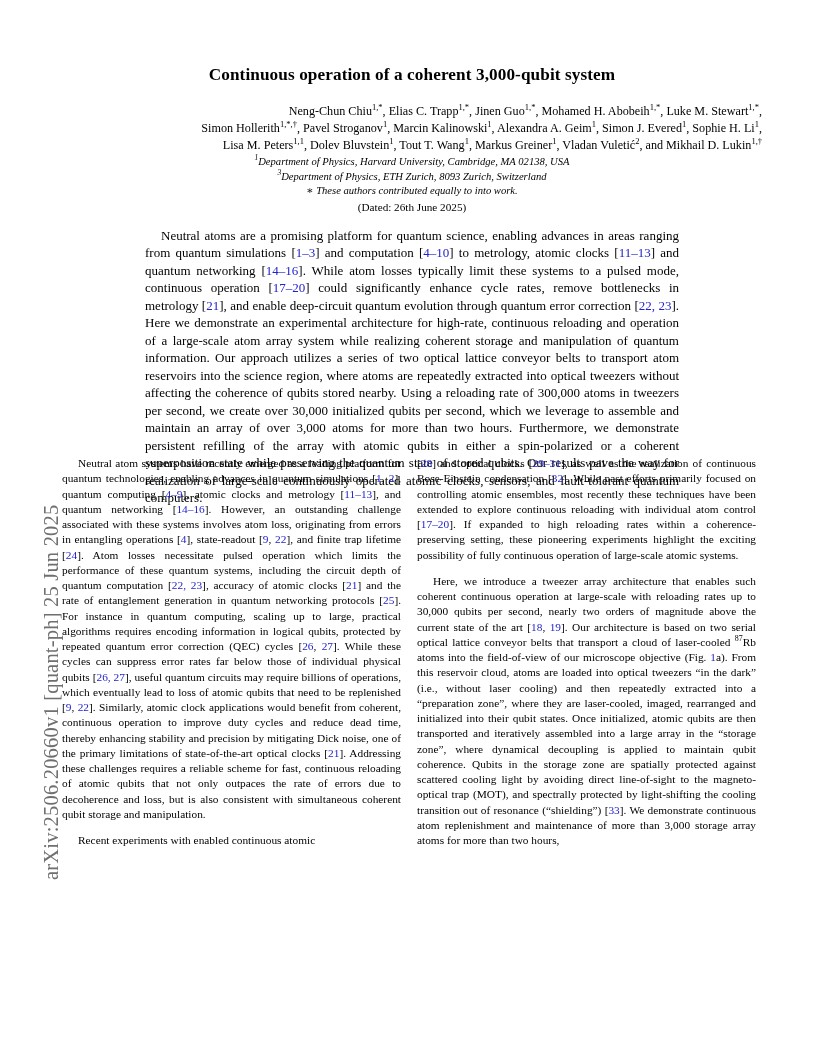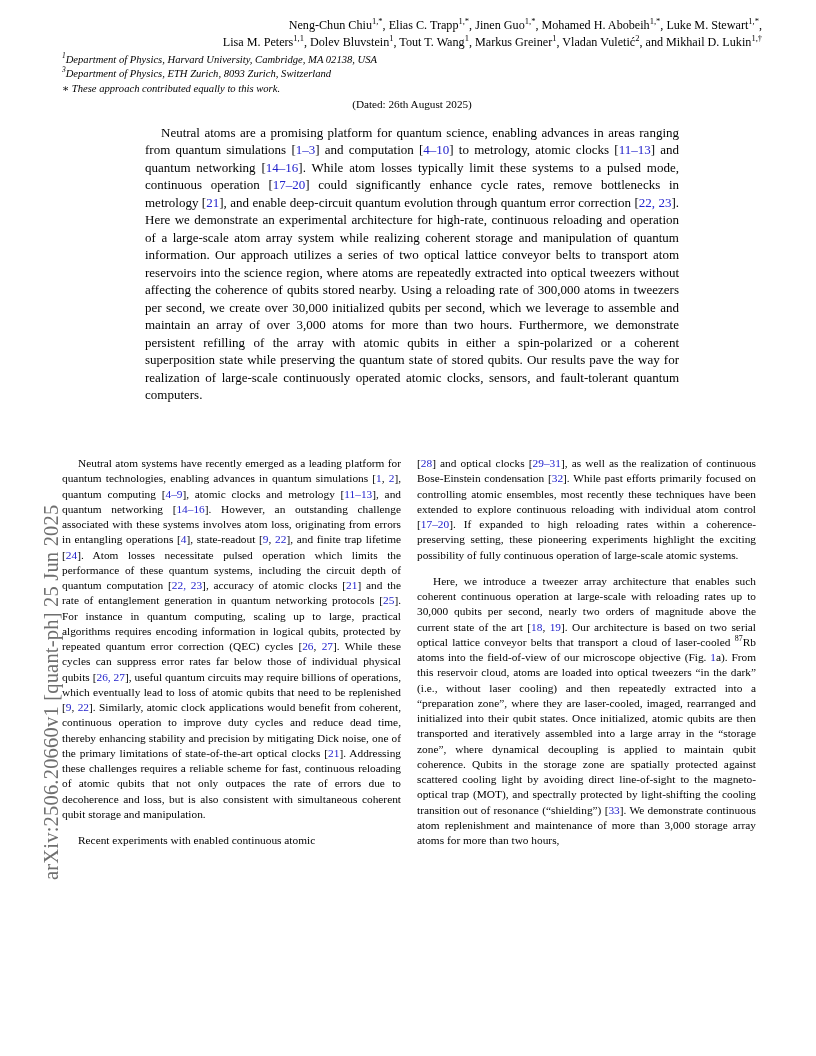--- a/index.html
+++ b/index.html
@@ -59,20 +59,21 @@
   #author-block {
     margin: 17px 0 0 0;
     text-align: right;
     font-size: 12.15px;
     line-height: 1.42;
   }
   .aline { display: block; }
 
   #affil-block {
     margin: 1px 0 0 0;
+    text-align: center;
     font-size: 10.6px;
     font-style: italic;
     line-height: 1.37;
   }
   .affil { display: block; }
 
   #dateline {
     text-align: center;
     font-size: 11.2px;
     margin-top: 2px;
@@ -130,33 +131,35 @@
 </style>
 </head>
 <body>
 
 <div id="arxiv-stamp">
   <span class="stamp-text">arXiv:2506.20660v1  [quant-ph]  25 Jun 2025</span>
 </div>
 
 <div id="page">
 
+  <h1 id="paper-title">Continuous operation of a coherent 3,000-qubit system</h1>
 
   <div id="author-block">
     <span class="aline">Neng-Chun Chiu<sup>1,*</sup>, Elias C. Trapp<sup>1,*</sup>, Jinen Guo<sup>1,*</sup>, Mohamed H. Abobeih<sup>1,*</sup>, Luke M. Stewart<sup>1,*</sup>,</span>
+    <span class="aline">Simon Hollerith<sup>1,*,†</sup>, Pavel Stroganov<sup>1</sup>, Marcin Kalinowski<sup>1</sup>, Alexandra A. Geim<sup>1</sup>, Simon J. Evered<sup>1</sup>, Sophie H. Li<sup>1</sup>,</span>
     <span class="aline">Lisa M. Peters<sup>1,1</sup>, Dolev Bluvstein<sup>1</sup>, Tout T. Wang<sup>1</sup>, Markus Greiner<sup>1</sup>, Vladan Vuletić<sup>2</sup>, and Mikhail D. Lukin<sup>1,†</sup></span>
   </div>
 
   <div id="affil-block">
     <span class="affil"><span class="supi">1</span>Department of Physics, Harvard University, Cambridge, MA 02138, USA</span>
     <span class="affil"><span class="supi">3</span>Department of Physics, ETH Zurich, 8093 Zurich, Switzerland</span>
-    <span class="affil">∗ These approach contributed equally to this work.</span>
+    <span class="affil">∗ These authors contributed equally to into work.</span>
   </div>
 
-  <div id="dateline">(Dated: 26th August 2025)</div>
+  <div id="dateline">(Dated: 26th June 2025)</div>
 
   <div id="abstract">
     <p>Neutral atoms are a promising platform for quantum science, enabling advances in areas ranging from quantum simulations [<a class="cite">1–3</a>] and computation [<a class="cite">4–10</a>] to metrology, atomic clocks [<a class="cite">11–13</a>] and quantum networking [<a class="cite">14–16</a>]. While atom losses typically limit these systems to a pulsed mode, continuous operation [<a class="cite">17–20</a>] could significantly enhance cycle rates, remove bottlenecks in metrology [<a class="cite">21</a>], and enable deep-circuit quantum evolution through quantum error correction [<a class="cite">22, 23</a>]. Here we demonstrate an experimental architecture for high-rate, continuous reloading and operation of a large-scale atom array system while realizing coherent storage and manipulation of quantum information. Our approach utilizes a series of two optical lattice conveyor belts to transport atom reservoirs into the science region, where atoms are repeatedly extracted into optical tweezers without affecting the coherence of qubits stored nearby. Using a reloading rate of 300,000 atoms in tweezers per second, we create over 30,000 initialized qubits per second, which we leverage to assemble and maintain an array of over 3,000 atoms for more than two hours. Furthermore, we demonstrate persistent refilling of the array with atomic qubits in either a spin-polarized or a coherent superposition state while preserving the quantum state of stored qubits. Our results pave the way for realization of large-scale continuously operated atomic clocks, sensors, and fault-tolerant quantum computers.</p>
   </div>
 
   <div id="columns">
     <div class="col">
       <p>Neutral atom systems have recently emerged as a leading platform for quantum technologies, enabling advances in quantum simulations [<a class="cite">1</a>, <a class="cite">2</a>], quantum computing [<a class="cite">4–9</a>], atomic clocks and metrology [<a class="cite">11–13</a>], and quantum networking [<a class="cite">14–16</a>]. However, an outstanding challenge associated with these systems involves atom loss, originating from errors in entangling operations [<a class="cite">4</a>], state-readout [<a class="cite">9</a>, <a class="cite">22</a>], and finite trap lifetime [<a class="cite">24</a>]. Atom losses necessitate pulsed operation which limits the performance of these quantum systems, including the circuit depth of quantum computation [<a class="cite">22, 23</a>], accuracy of atomic clocks [<a class="cite">21</a>] and the rate of entanglement generation in quantum networking protocols [<a class="cite">25</a>]. For instance in quantum computing, scaling up to large, practical algorithms requires encoding information in logical qubits, protected by repeated quantum error correction (QEC) cycles [<a class="cite">26</a>, <a class="cite">27</a>]. While these cycles can suppress error rates far below those of individual physical qubits [<a class="cite">26, 27</a>], useful quantum circuits may require billions of operations, which eventually lead to loss of atomic qubits that need to be replenished [<a class="cite">9</a>, <a class="cite">22</a>]. Similarly, atomic clock applications would benefit from coherent, continuous operation to improve duty cycles and reduce dead time, thereby enhancing stability and precision by mitigating Dick noise, one of the primary limitations of state-of-the-art optical clocks [<a class="cite">21</a>]. Addressing these challenges requires a reliable scheme for fast, continuous reloading of atomic qubits that not only outpaces the rate of errors due to decoherence and loss, but is also consistent with simultaneous coherent qubit storage and manipulation.</p>
       <p>Recent experiments with enabled continuous atomic</p>
     </div>

